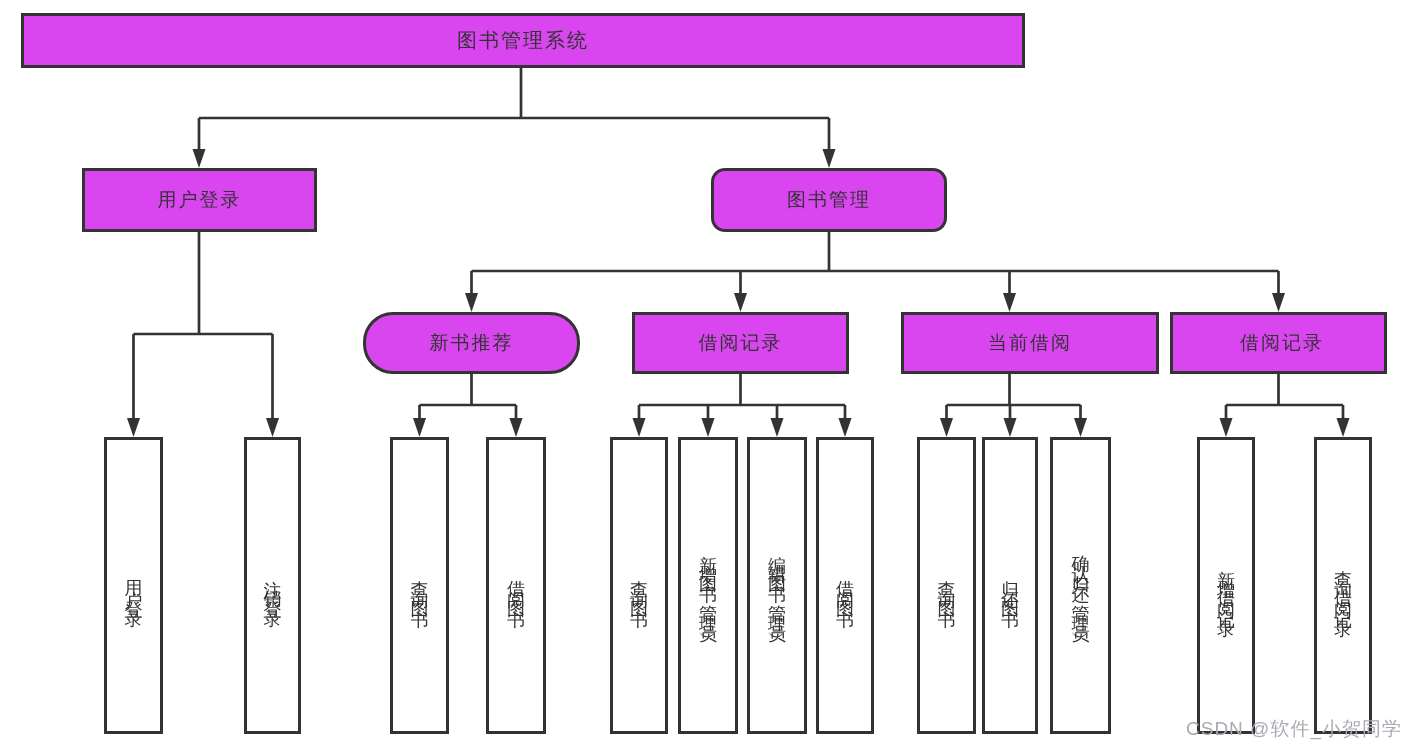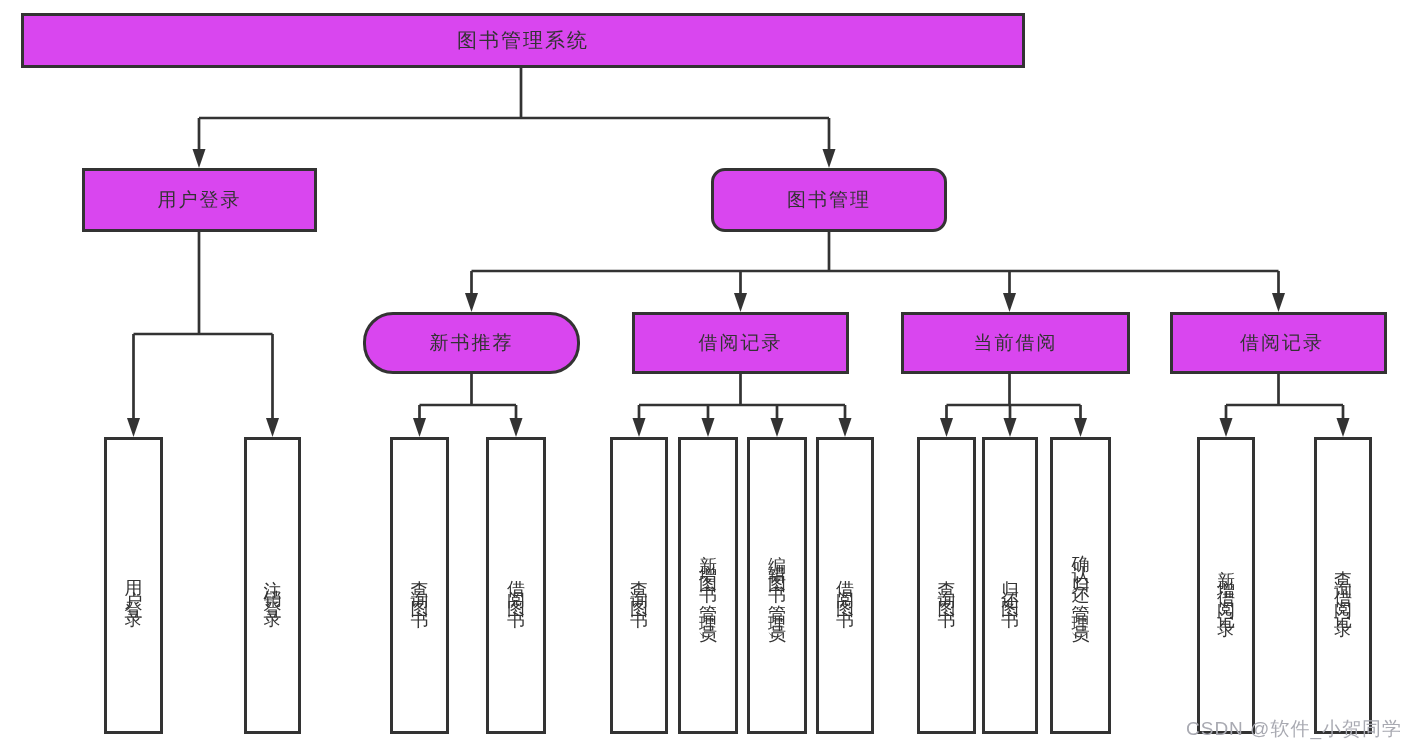--- a/index.html
+++ b/index.html
@@ -99,21 +99,21 @@
     </g>
   </svg>
 
   <div class="node root" style="left:21px; top:13px; width:1004px; height:55px;">图书管理系统</div>
 
   <div class="node" style="left:82px; top:168px; width:235px; height:64px;">用户登录</div>
   <div class="node" style="left:711px; top:168px; width:236px; height:64px;border-radius:14px;">图书管理</div>
 
   <div class="node" style="left:363px; top:312px; width:217px; height:62px;border-radius:30px;">新书推荐</div>
   <div class="node" style="left:632px; top:312px; width:217px; height:62px;">借阅记录</div>
-  <div class="node" style="left:901px; top:312px; width:229px; height:62px;">当前借阅</div>
+  <div class="node" style="left:901px; top:312px; width:258px; height:62px;">当前借阅</div>
   <div class="node" style="left:1170px; top:312px; width:217px; height:62px;padding-left:7px;">借阅记录</div>
 
   <div class="vnode" style="left:104px; width:59px;">用户登录</div>
   <div class="vnode" style="left:244px; width:57px;">注销登录</div>
 
   <div class="vnode" style="left:390px; width:59px;">查询图书</div>
   <div class="vnode" style="left:486px; width:60px;">借阅图书</div>
 
   <div class="vnode" style="left:610px; width:58px;">查询图书</div>
   <div class="vnode" style="left:678px; width:60px;">新增图书（管理员）</div>

